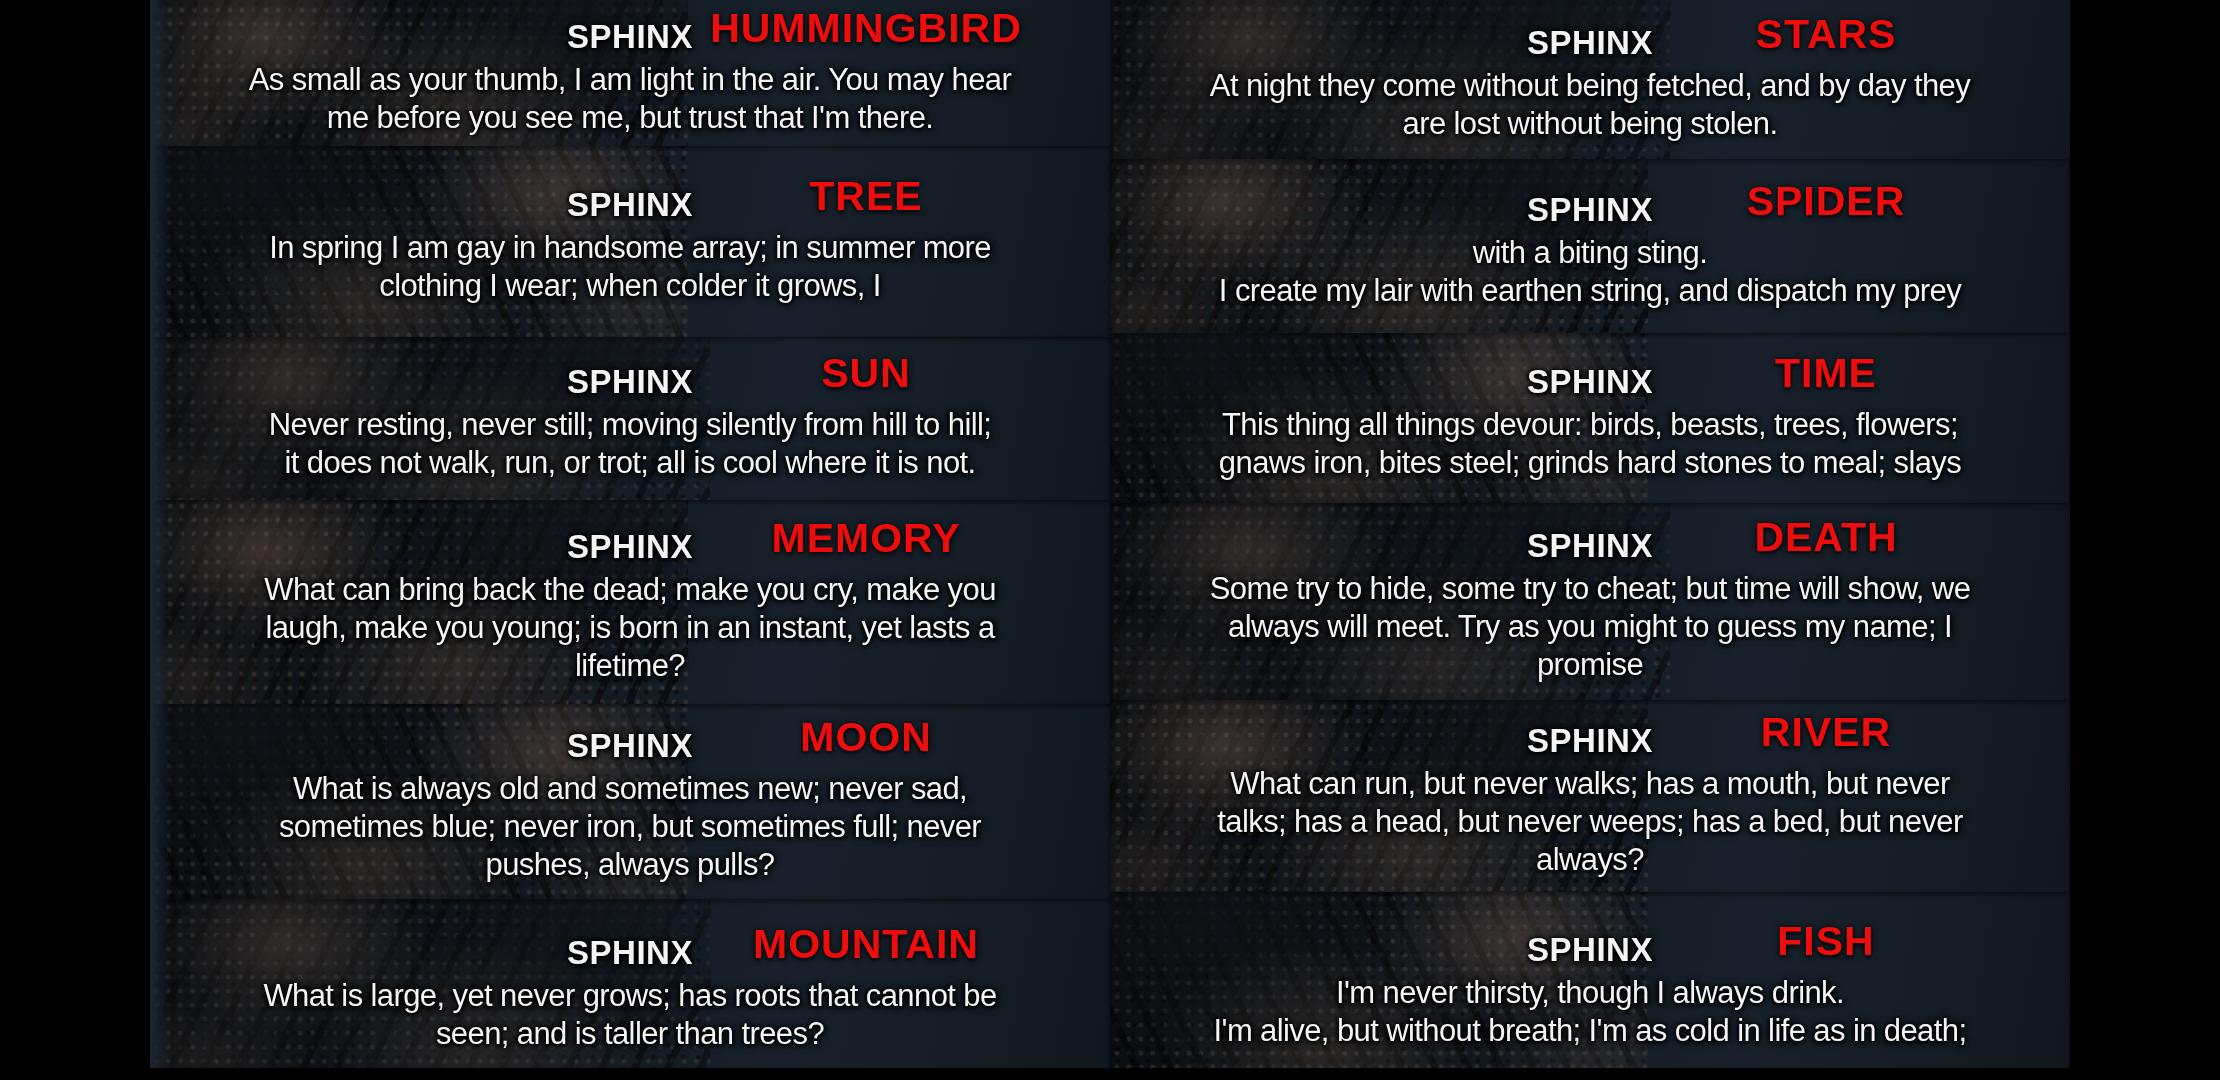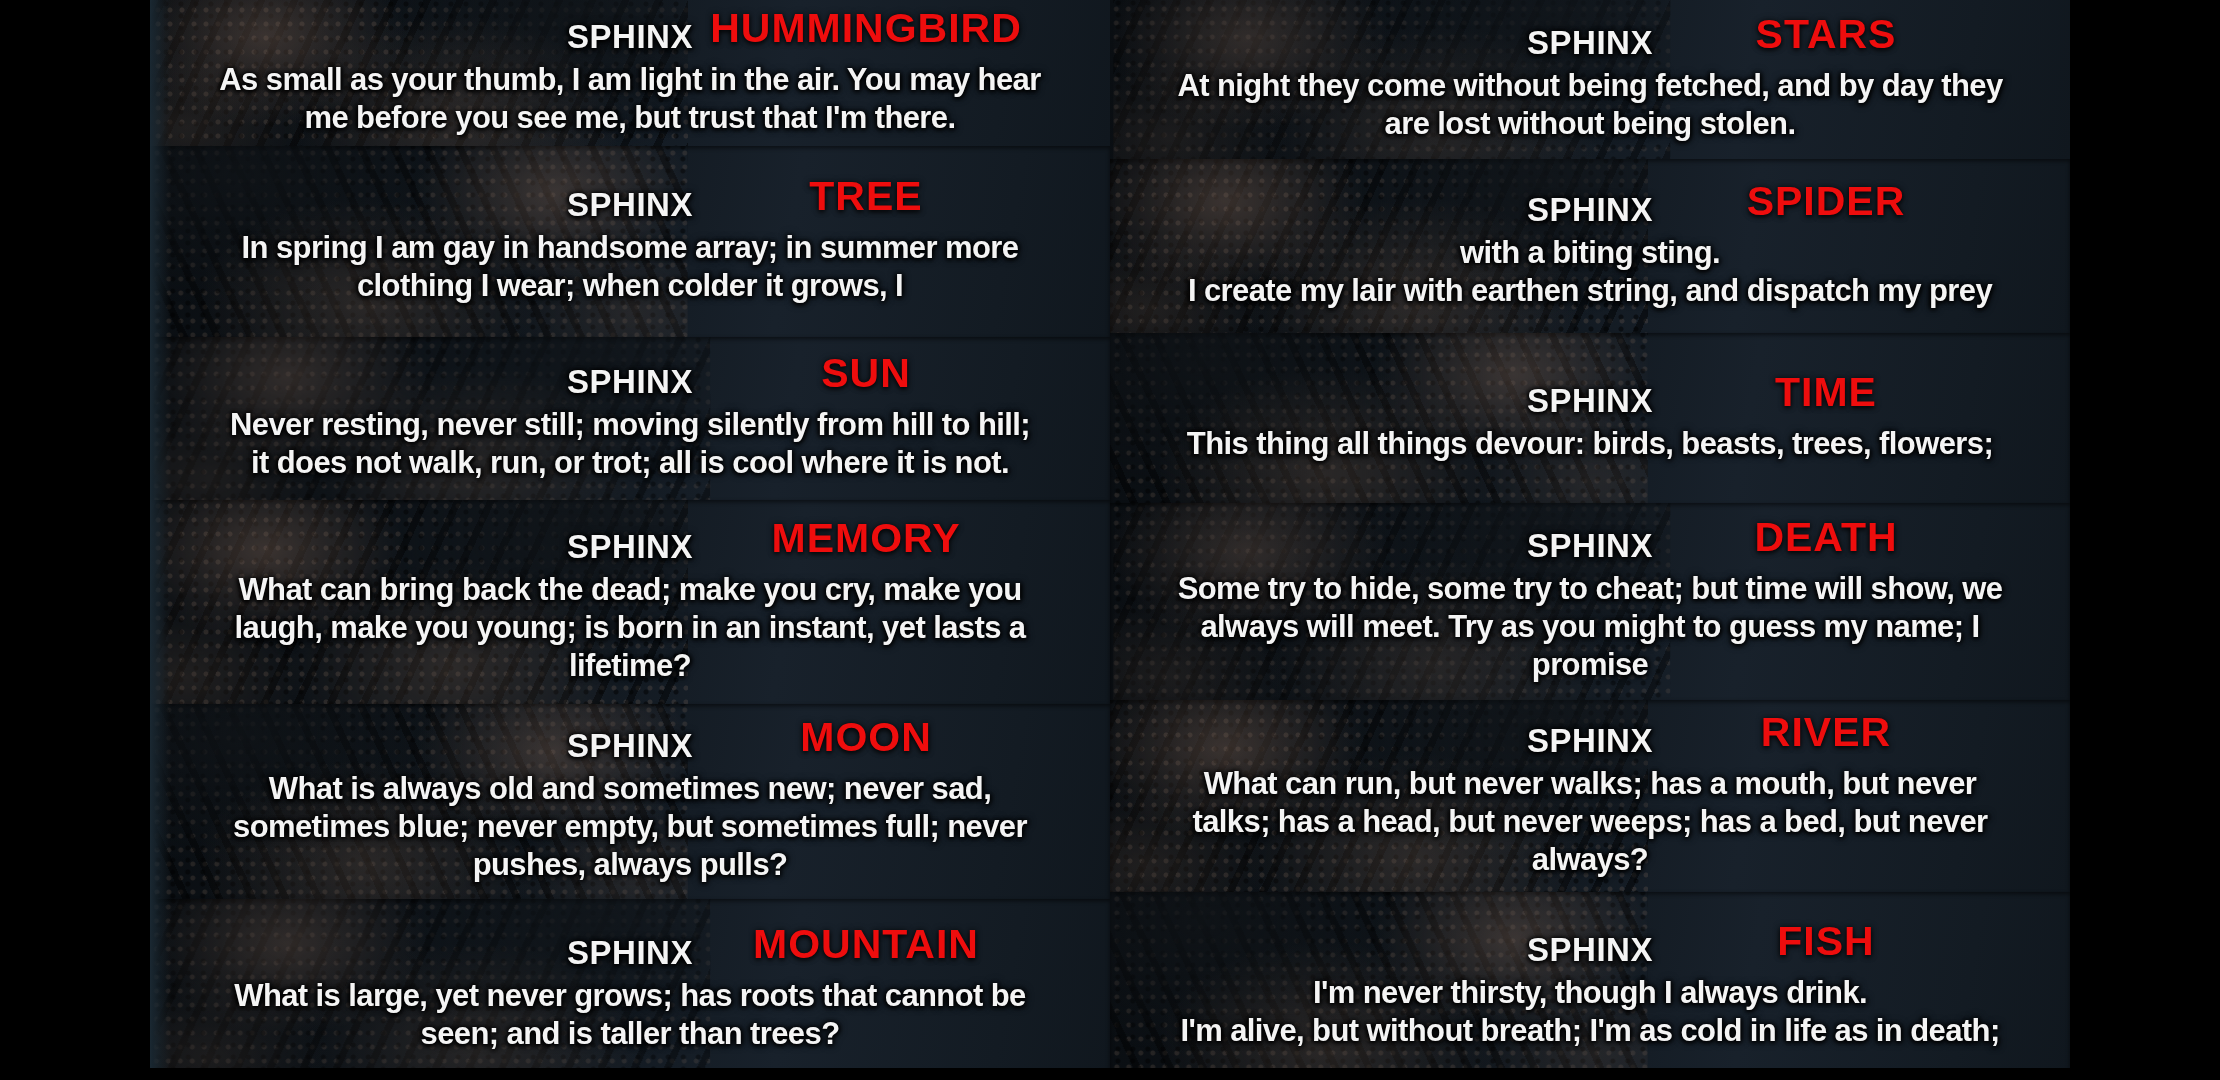--- a/index.html
+++ b/index.html
@@ -78,21 +78,21 @@
     position: absolute; left: 75%; transform: translateX(-50%);
     bottom: 4px;
     font-size: 41px; font-weight: 700; letter-spacing: 1px;
     color: var(--answer-red, #ee0d0d);
     text-shadow: 0 2px 5px rgba(0,0,0,0.85), 0 0 6px rgba(0,0,0,0.5);
     white-space: nowrap;
   }
   .lines { margin-top: 5px; }
   .line {
     text-align: center;
-    font-size: 31px; font-weight: 700; letter-spacing: -0.6px;
+    font-size: 31px; font-weight: 400; letter-spacing: -0.6px;
     line-height: 38px;
     color: var(--subtitle-white, #f5f5f5);
     text-shadow: 0 2px 4px rgba(0,0,0,0.9), 2px 0 4px rgba(0,0,0,0.8),
                  -2px 0 4px rgba(0,0,0,0.8), 0 0 8px rgba(0,0,0,0.65);
     white-space: nowrap;
   }
 </style>
 </head>
 <body>
 
@@ -149,21 +149,21 @@
           </div>
         </section>
         <section class="strip v1" style="height: 195px;">
           <div class="subtitle">
             <div class="header">
               <span class="speaker">SPHINX</span>
               <span class="answer">MOON</span>
             </div>
             <div class="lines">
               <div class="line">What is always old and sometimes new; never sad,</div>
-              <div class="line">sometimes blue; never empty, but sometimes full; never</div>
+              <div class="line">sometimes blue; never iron, but sometimes full; never</div>
               <div class="line">pushes, always pulls?</div>
             </div>
           </div>
         </section>
         <section class="strip v2" style="height: 181px;">
           <div class="subtitle">
             <div class="header">
               <span class="speaker">SPHINX</span>
               <span class="answer">MOUNTAIN</span>
             </div>
@@ -200,20 +200,21 @@
           </div>
         </section>
         <section class="strip v1" style="height: 170px;">
           <div class="subtitle">
             <div class="header">
               <span class="speaker">SPHINX</span>
               <span class="answer">TIME</span>
             </div>
             <div class="lines">
               <div class="line">This thing all things devour: birds, beasts, trees, flowers;</div>
+              <div class="line">gnaws iron, bites steel; grinds hard stones to meal; slays</div>
             </div>
           </div>
         </section>
         <section class="strip v2" style="height: 197px;">
           <div class="subtitle">
             <div class="header">
               <span class="speaker">SPHINX</span>
               <span class="answer">DEATH</span>
             </div>
             <div class="lines">

